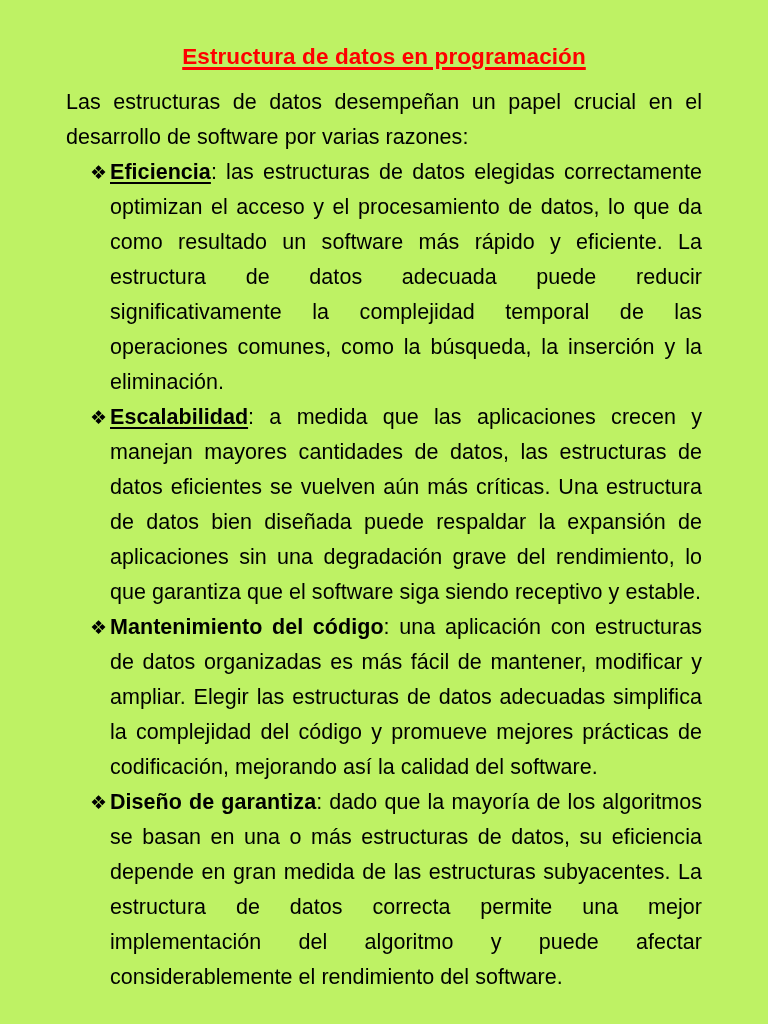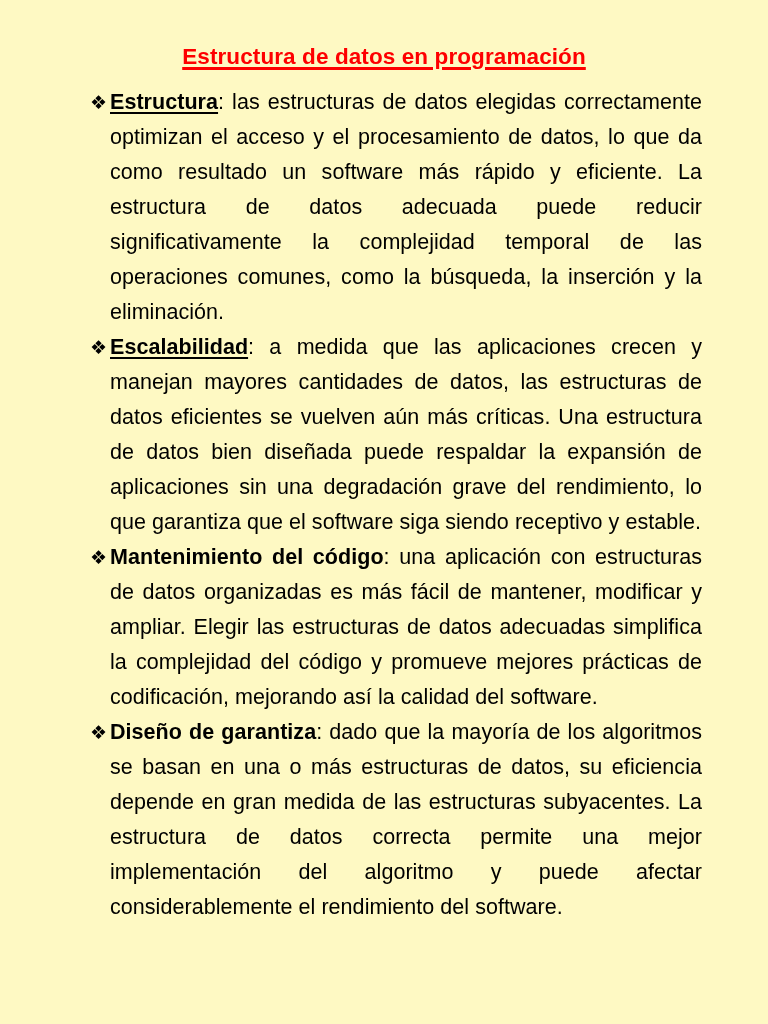--- a/index.html
+++ b/index.html
@@ -14,21 +14,21 @@
     overflow: hidden;
     font-family: "Liberation Sans", sans-serif;
     color: #000000;
     -webkit-font-smoothing: antialiased;
   }
 
   .page {
     position: relative;
     width: 768px;
     height: 1024px;
-    background: #fef9c3;
+    background: #bef264;
     box-sizing: border-box;
     padding: 0;
   }
 
   
   .doc-title {
     margin: 0;
     padding: 0;
     position: absolute;
     top: 43px;
@@ -117,26 +117,30 @@
 <body>
 
 <div class="page">
 
   <h1 class="doc-title">
     <span class="t-underline">Estructura de datos en programación</span>
   </h1>
 
   <div class="body-area">
 
+    <p class="intro">
+      <span class="line-just">Las estructuras de datos desempeñan un papel crucial en el</span>
+      <span class="line-last">desarrollo de software por varias razones:</span>
+    </p>
 
     <ul class="bullets">
 
       <li>
         <span class="bullet-glyph">❖</span>
-        <span class="term">Estructura</span><span>:</span><span> las estructuras de datos elegidas correctamente optimizan el acceso y el procesamiento de datos, lo que da como resultado un software más rápido y eficiente. La estructura de datos adecuada puede reducir significativamente la complejidad temporal de las operaciones comunes, como la búsqueda, la inserción y la eliminación.</span>
+        <span class="term">Eficiencia</span><span>:</span><span> las estructuras de datos elegidas correctamente optimizan el acceso y el procesamiento de datos, lo que da como resultado un software más rápido y eficiente. La estructura de datos adecuada puede reducir significativamente la complejidad temporal de las operaciones comunes, como la búsqueda, la inserción y la eliminación.</span>
       </li>
 
       <li>
         <span class="bullet-glyph">❖</span>
         <span class="term">Escalabilidad</span><span>:</span><span> a medida que las aplicaciones crecen y manejan mayores cantidades de datos, las estructuras de datos eficientes se vuelven aún más críticas. Una estructura de datos bien diseñada puede respaldar la expansión de aplicaciones sin una degradación grave del rendimiento, lo que garantiza que el software siga siendo receptivo y estable.</span>
       </li>
 
       <li>
         <span class="bullet-glyph">❖</span>
         <span class="term-sp">Mantenimiento del código</span><span>:</span><span> una aplicación con estructuras de datos organizadas es más fácil de mantener, modificar y ampliar. Elegir las estructuras de datos adecuadas simplifica la complejidad del código y promueve mejores prácticas de codificación, mejorando así la calidad del software.</span>

